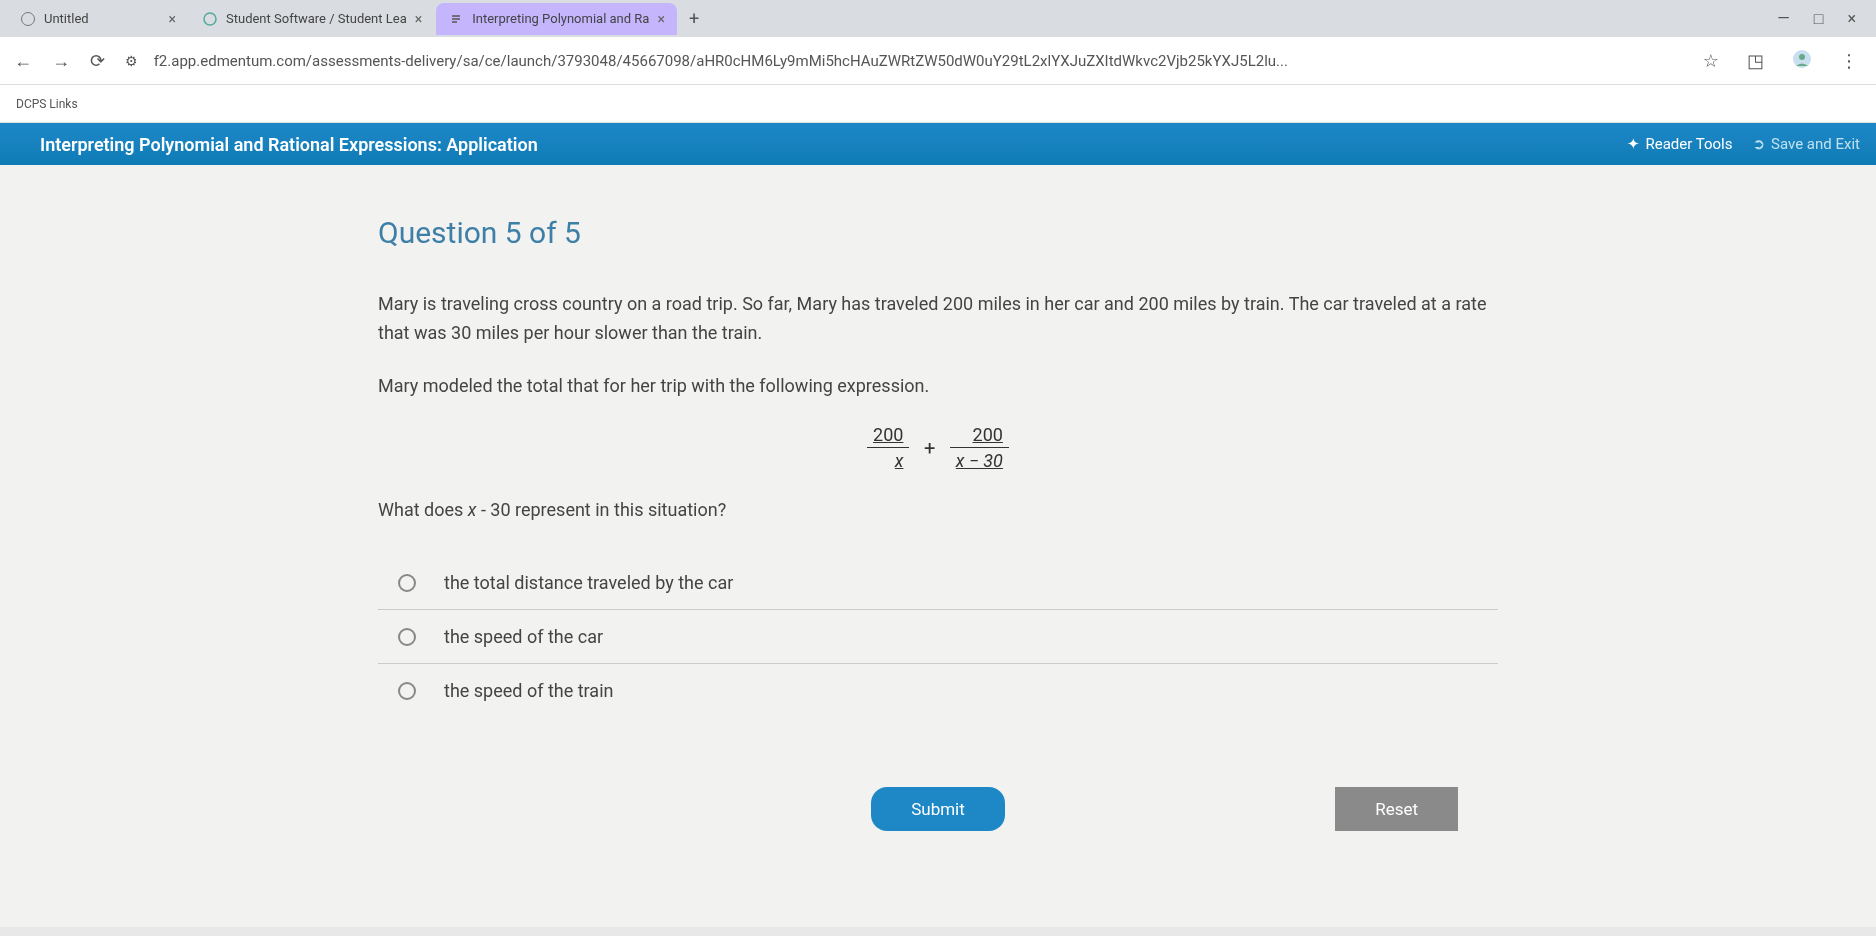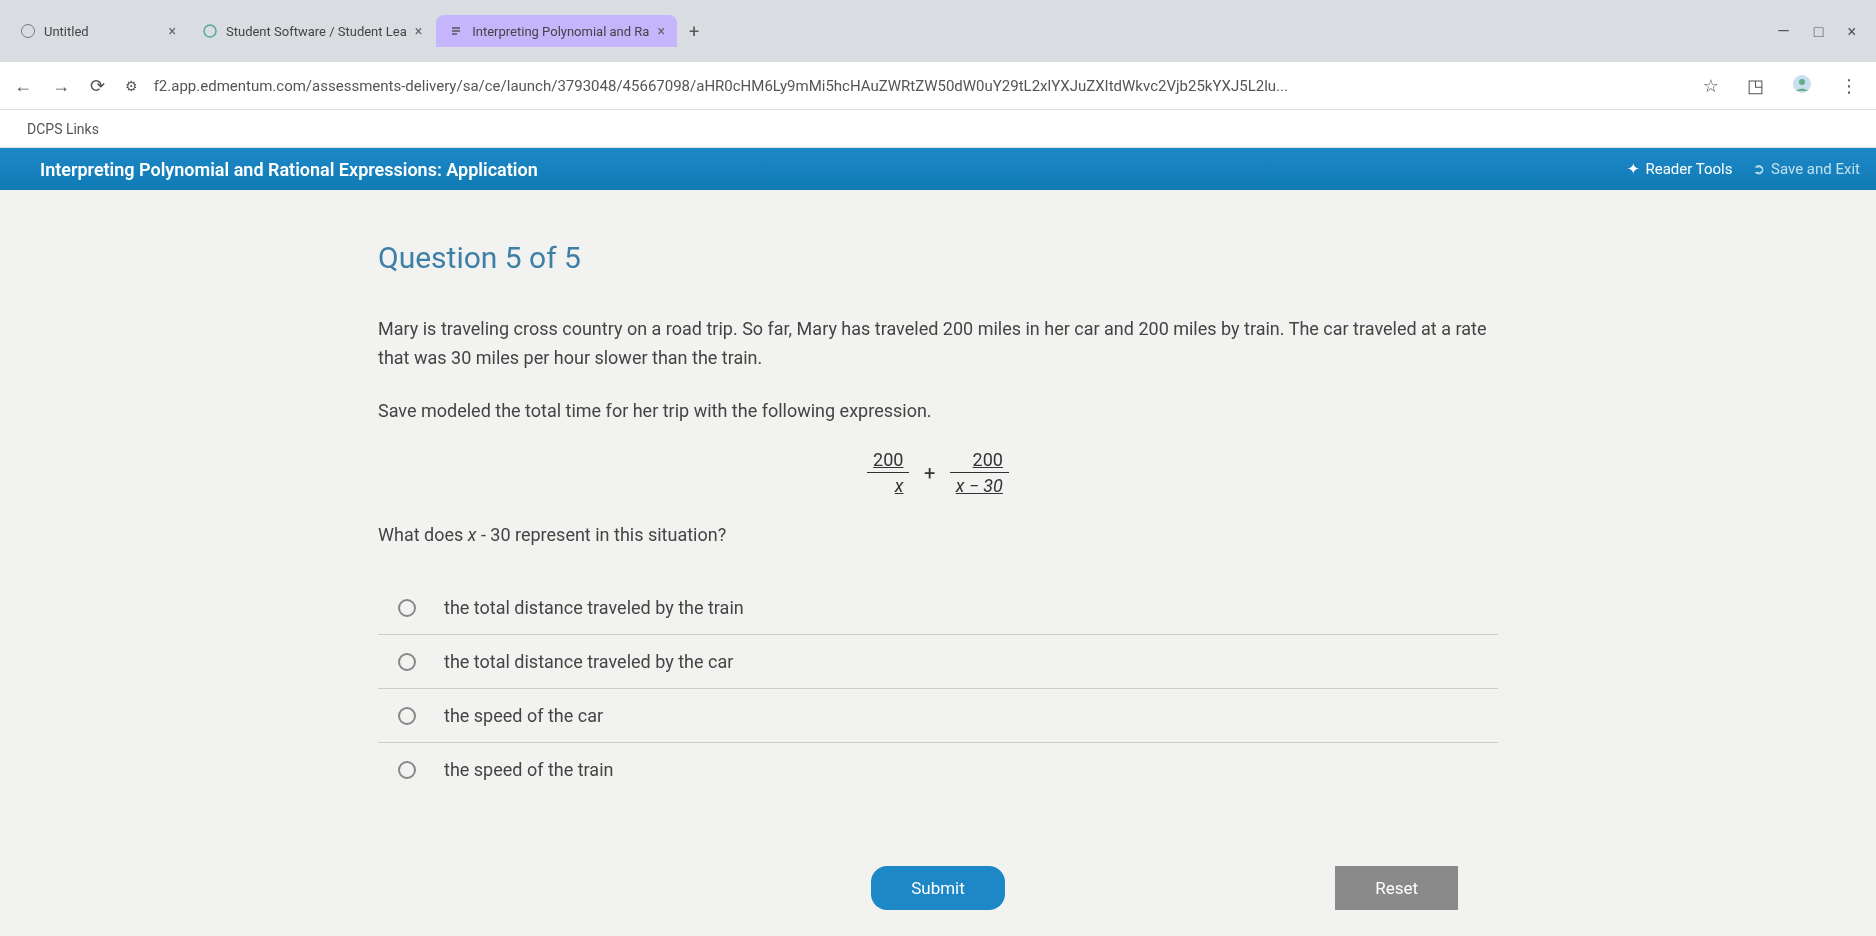--- a/index.html
+++ b/index.html
@@ -9,21 +9,21 @@
       font-family: -apple-system, BlinkMacSystemFont, "Segoe UI", Roboto, Arial, sans-serif;
     }
     body {
       background: #e8e8e8;
       width: 1876px;
       height: 936px;
       overflow: hidden;
     }
     .browser-chrome {
       background: #d9dce0;
-      height: 62px;
+      height: 37px;
       display: flex;
       align-items: center;
       padding: 0 8px;
     }
     .tab {
       display: flex;
       align-items: center;
       padding: 8px 12px;
       margin-right: 2px;
       border-radius: 8px 8px 0 0;
@@ -104,23 +104,22 @@
     .bookmarks-bar {
       background: #fff;
       height: 38px;
       display: flex;
       align-items: center;
       padding: 0 16px;
       border-bottom: 1px solid #e0e0e0;
     }
     .bookmark-item {
       color: #555;
-      font-size: 14px;
-      cursor: pointer;
-      margin-left: 11px;
+      font-size: 12px;
+      cursor: pointer;
     }
     .app-header {
       background: linear-gradient(to bottom, #1e88c7, #0f7bb5);
       height: 42px;
       display: flex;
       align-items: center;
       padding: 0 16px;
       color: #fff;
       font-size: 18px;
       font-weight: 600;
@@ -332,43 +331,39 @@
     <span>➲</span>
     <span>Save and Exit</span>
   </span>
 </div>
 
 <div class="content-area">
   <div class="question-container">
     <h1 class="question-heading">Question 5 of 5</h1>
 
     <p class="question-text">Mary is traveling cross country on a road trip. So far, Mary has traveled 200 miles in her car and 200 miles by train. The car traveled at a rate that was 30 miles per hour slower than the train.</p>
-    <p class="question-text">Save modeled the total time for her trip with the following expression.</p>
+    <p class="question-text">Mary modeled the total that for her trip with the following expression.</p>
 
     <div class="expression">
       <span class="fraction">
         <span class="num">200</span>
         <span class="den">x</span>
       </span>
       <span class="plus">+</span>
       <span class="fraction">
         <span class="num">200</span>
         <span class="den">x − 30</span>
       </span>
     </div>
 
     <p class="question-prompt">
       <span>What does </span><span class="var">x</span><span> - 30 represent in this situation?</span>
     </p>
 
     <div class="options">
-      <div class="option">
-        <span class="radio"></span>
-        <span class="option-text">the total distance traveled by the train</span>
-      </div>
       <div class="option">
         <span class="radio"></span>
         <span class="option-text">the total distance traveled by the car</span>
       </div>
       <div class="option">
         <span class="radio"></span>
         <span class="option-text">the speed of the car</span>
       </div>
       <div class="option">
         <span class="radio"></span>

